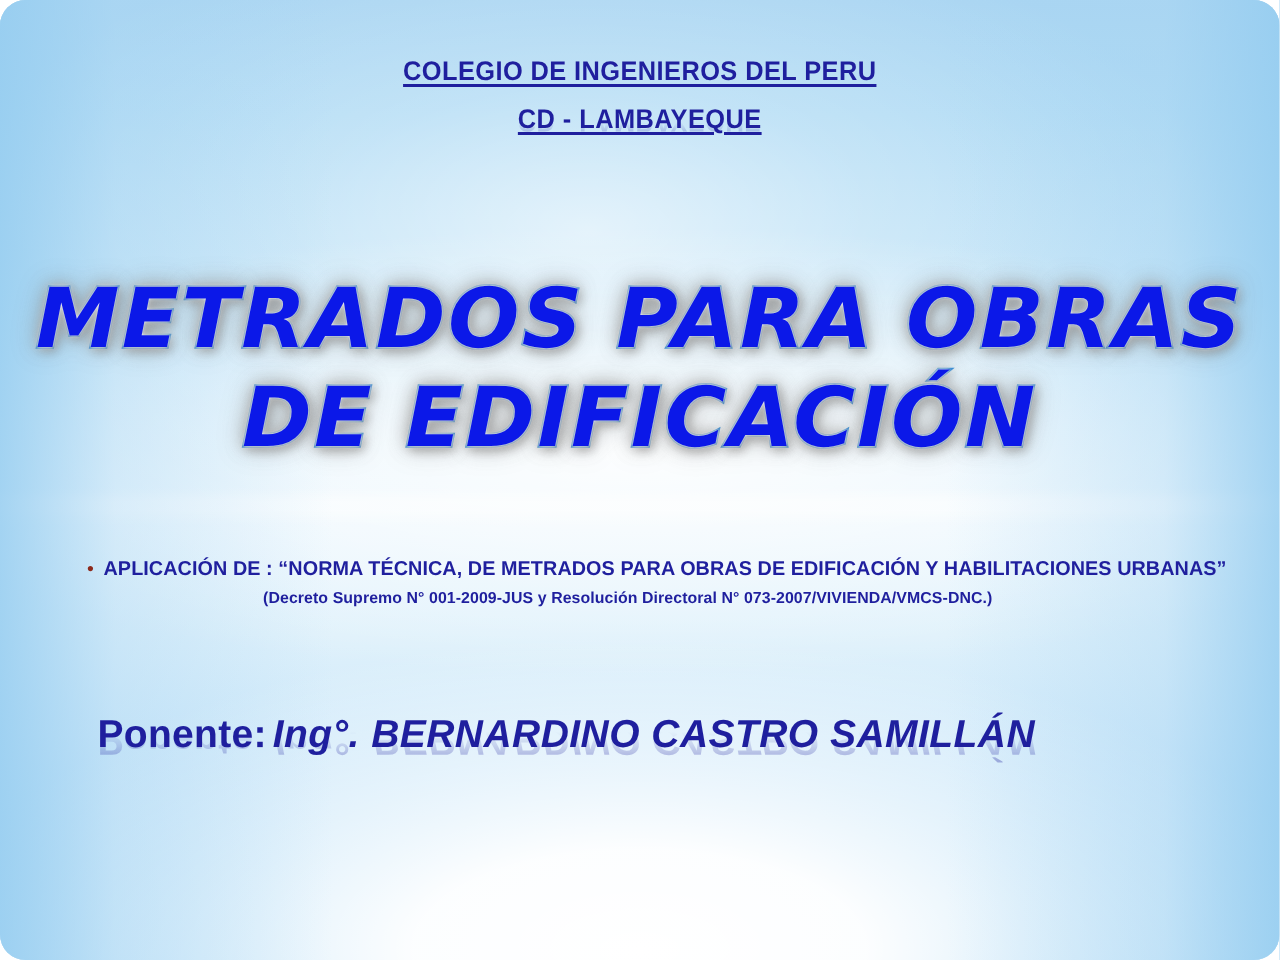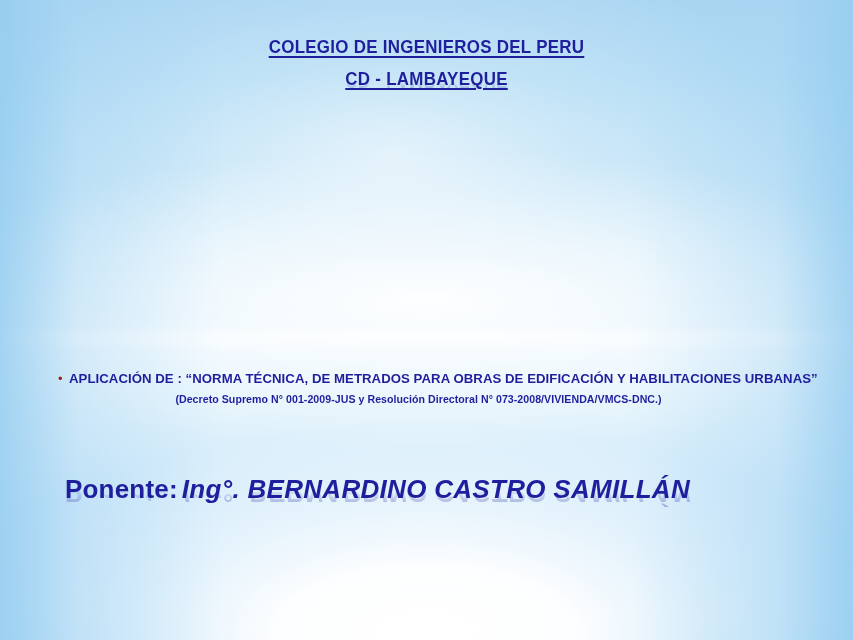--- a/index.html
+++ b/index.html
@@ -13,20 +13,21 @@
     font-family: "Liberation Sans", sans-serif;
   }
 
   
   #slide {
     position: relative;
     width: 853px;
     height: 640px;
     overflow: hidden;
     background: #a9d5f2;
+    border-radius: 17px;
   }
 
   
   .bg-layer {
     position: absolute;
     inset: 0;
     pointer-events: none;
   }
   .bg-base {
     background:
@@ -264,27 +265,31 @@
   <div class="bg-layer bg-band"></div>
   <div class="bg-layer bg-glow-bottom"></div>
   <div class="bg-layer bg-sides"></div>
 
   <div id="header-block">
     <span class="hdr-line" id="header-line-1">COLEGIO DE INGENIEROS DEL PERU</span>
     <span class="hdr-line" id="header-line-2">CD - LAMBAYEQUE</span>
     <span id="header-reflection">CD - LAMBAYEQUE</span>
   </div>
 
+  <div id="title-block">
+    <span class="wa-line" id="title-line-1">METRADOS PARA OBRAS</span>
+    <span class="wa-line" id="title-line-2">DE  EDIFICACIÓN</span>
+  </div>
 
   <div id="norm-block">
     <div id="norm-main-row">
       <span id="norm-bullet">•</span>
       <span id="norm-main-text">APLICACIÓN DE  :  “NORMA TÉCNICA, DE METRADOS PARA OBRAS DE EDIFICACIÓN Y HABILITACIONES URBANAS”</span>
     </div>
-    <div id="norm-sub-text">(Decreto Supremo N° 001-2009-JUS y Resolución Directoral N° 073-2008/VIVIENDA/VMCS-DNC.)</div>
+    <div id="norm-sub-text">(Decreto Supremo N° 001-2009-JUS y Resolución Directoral N° 073-2007/VIVIENDA/VMCS-DNC.)</div>
   </div>
 
   <div id="presenter-block">
     <span class="presenter-row">
       <span class="p-label">Ponente:</span><span class="p-name">Ing°. BERNARDINO CASTRO SAMILLÁN</span>
     </span>
     <span id="presenter-reflection">
       <span class="p-label">Ponente:</span><span class="p-name">Ing°. BERNARDINO CASTRO SAMILLÁN</span>
     </span>
   </div>

